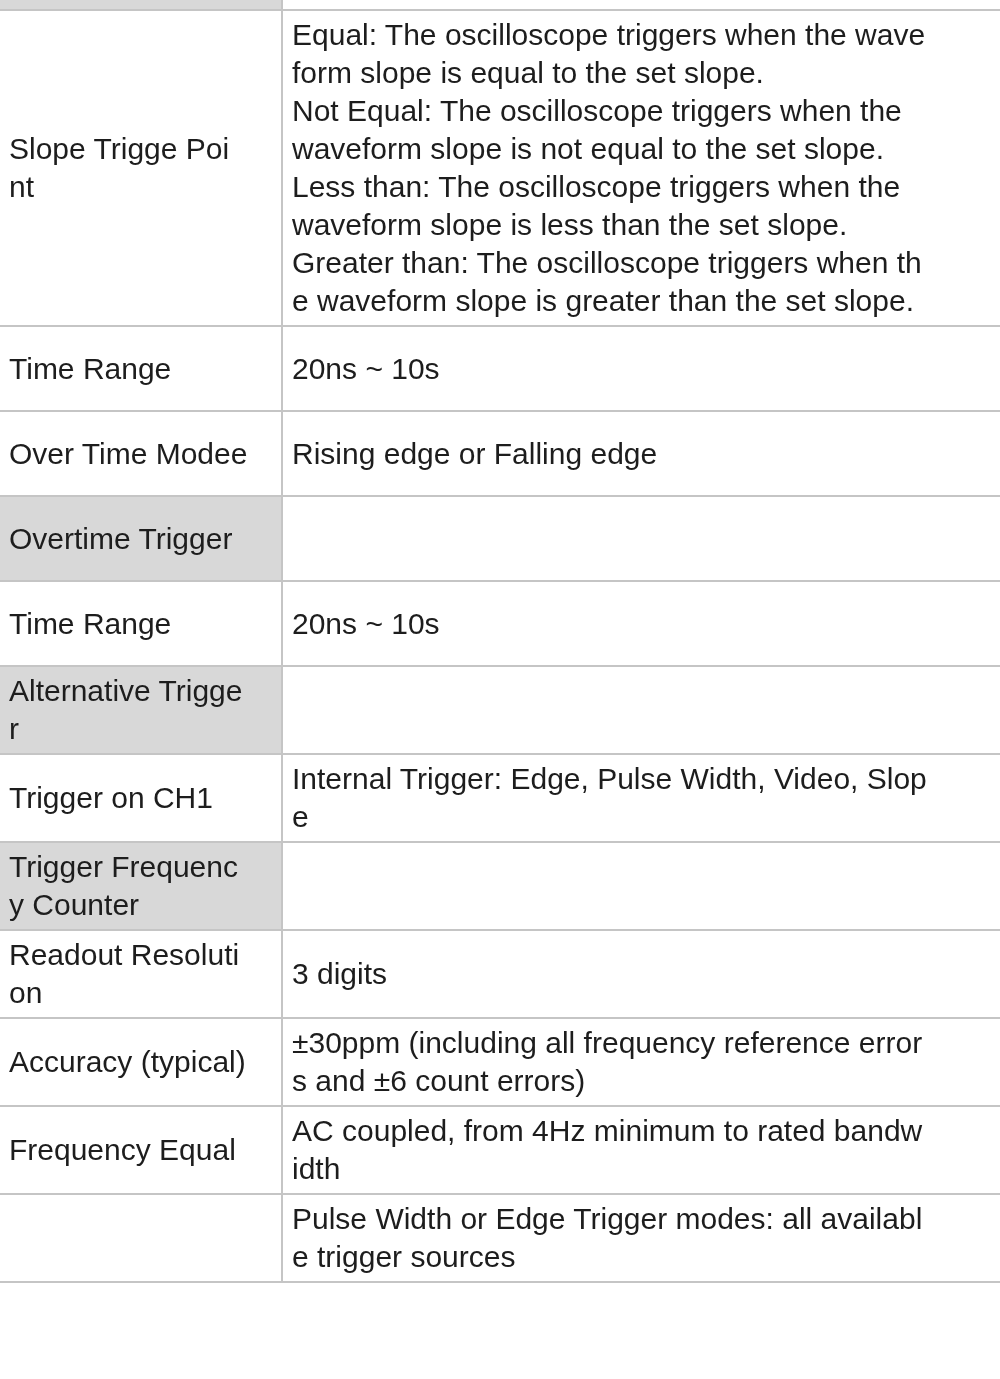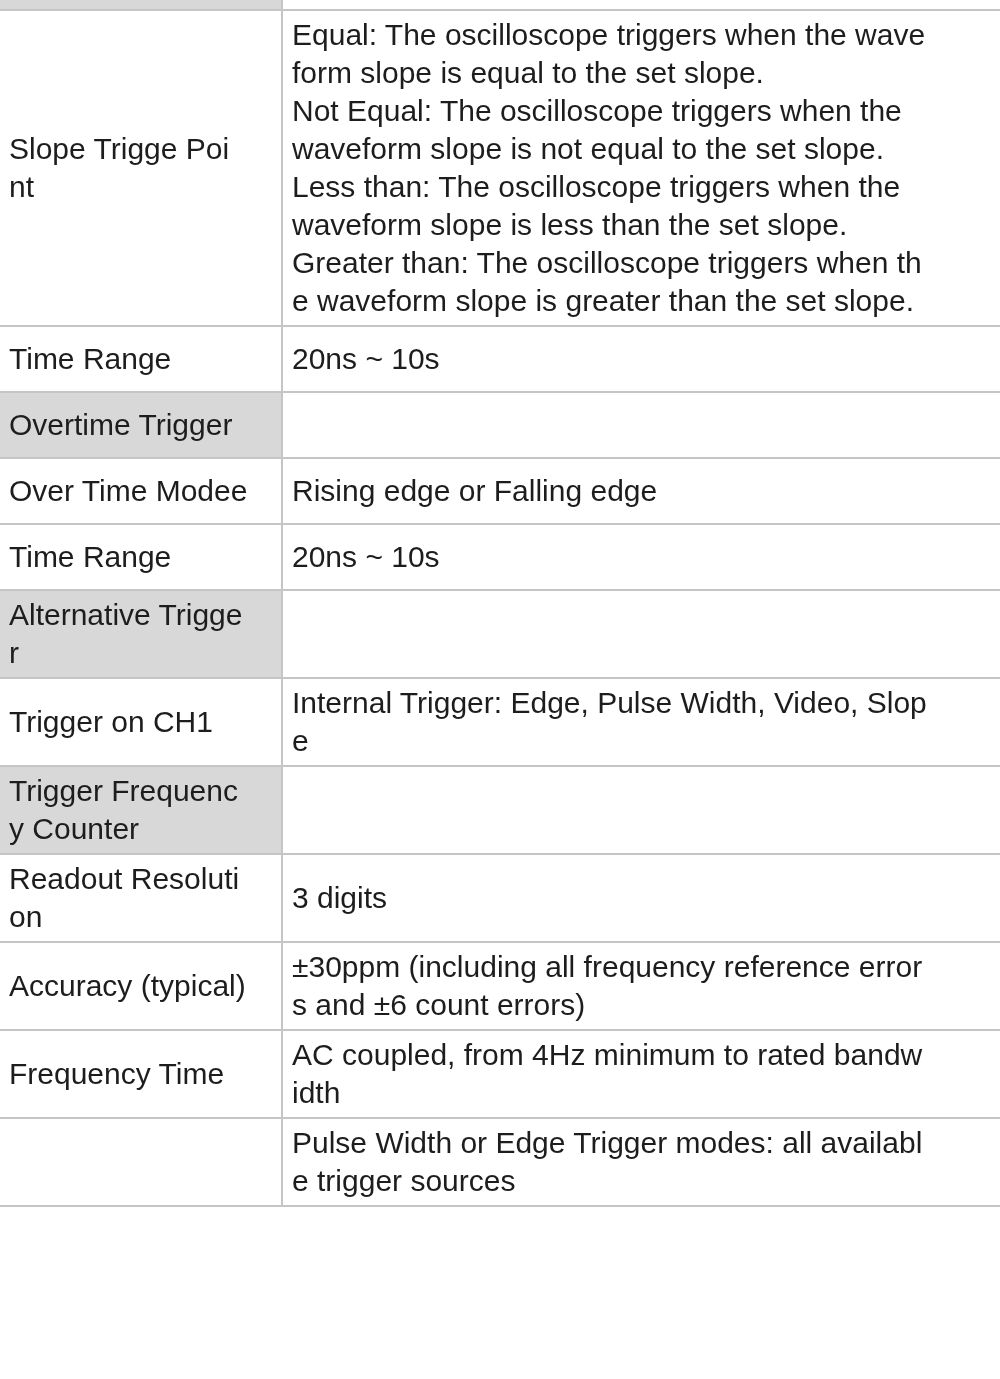--- a/index.html
+++ b/index.html
@@ -23,21 +23,21 @@
   col.col-param { width: 283px; }
   col.col-value { width: 719px; }
   td {
     border: 2px solid #c5c5c5;
     box-sizing: border-box;
     vertical-align: middle;
     font-size: 30px;
     line-height: 38px;
     font-weight: 400;
     padding: 5px 8px 5px 9px;
-    height: 66px; 
+    height: 85px; 
     white-space: pre-line;      
     word-break: break-all;      
     overflow-wrap: anywhere;
     background: #ffffff;
   }
   td.section-cell {
     background: #d8d8d8;
   }
   tr.partial-row td {
     height: 10px;
@@ -69,26 +69,26 @@
 Less than: The oscilloscope triggers when the
 waveform slope is less than the set slope.
 Greater than: The oscilloscope triggers when th
 e waveform slope is greater than the set slope.</td>
     </tr>
     <tr>
       <td>Time Range</td>
       <td>20ns ~ 10s</td>
     </tr>
     <tr>
+      <td>Over Time Modee</td>
+      <td>Rising edge or Falling edge</td>
+    </tr>
+    <tr>
       <td class="section-cell">Overtime Trigger</td>
       <td></td>
-    </tr>
-    <tr>
-      <td>Over Time Modee</td>
-      <td>Rising edge or Falling edge</td>
     </tr>
     <tr>
       <td>Time Range</td>
       <td>20ns ~ 10s</td>
     </tr>
     <tr>
       <td class="section-cell">Alternative Trigge
 r</td>
       <td></td>
     </tr>
@@ -106,21 +106,21 @@
       <td>Readout Resoluti
 on</td>
       <td>3 digits</td>
     </tr>
     <tr>
       <td>Accuracy (typical)</td>
       <td>±30ppm (including all frequency reference error
 s and ±6 count errors)</td>
     </tr>
     <tr>
-      <td>Frequency Time</td>
+      <td>Frequency Equal</td>
       <td>AC coupled, from 4Hz minimum to rated bandw
 idth</td>
     </tr>
     <tr>
       <td></td>
       <td>Pulse Width or Edge Trigger modes: all availabl
 e trigger sources</td>
     </tr>
   </tbody>
 </table>

